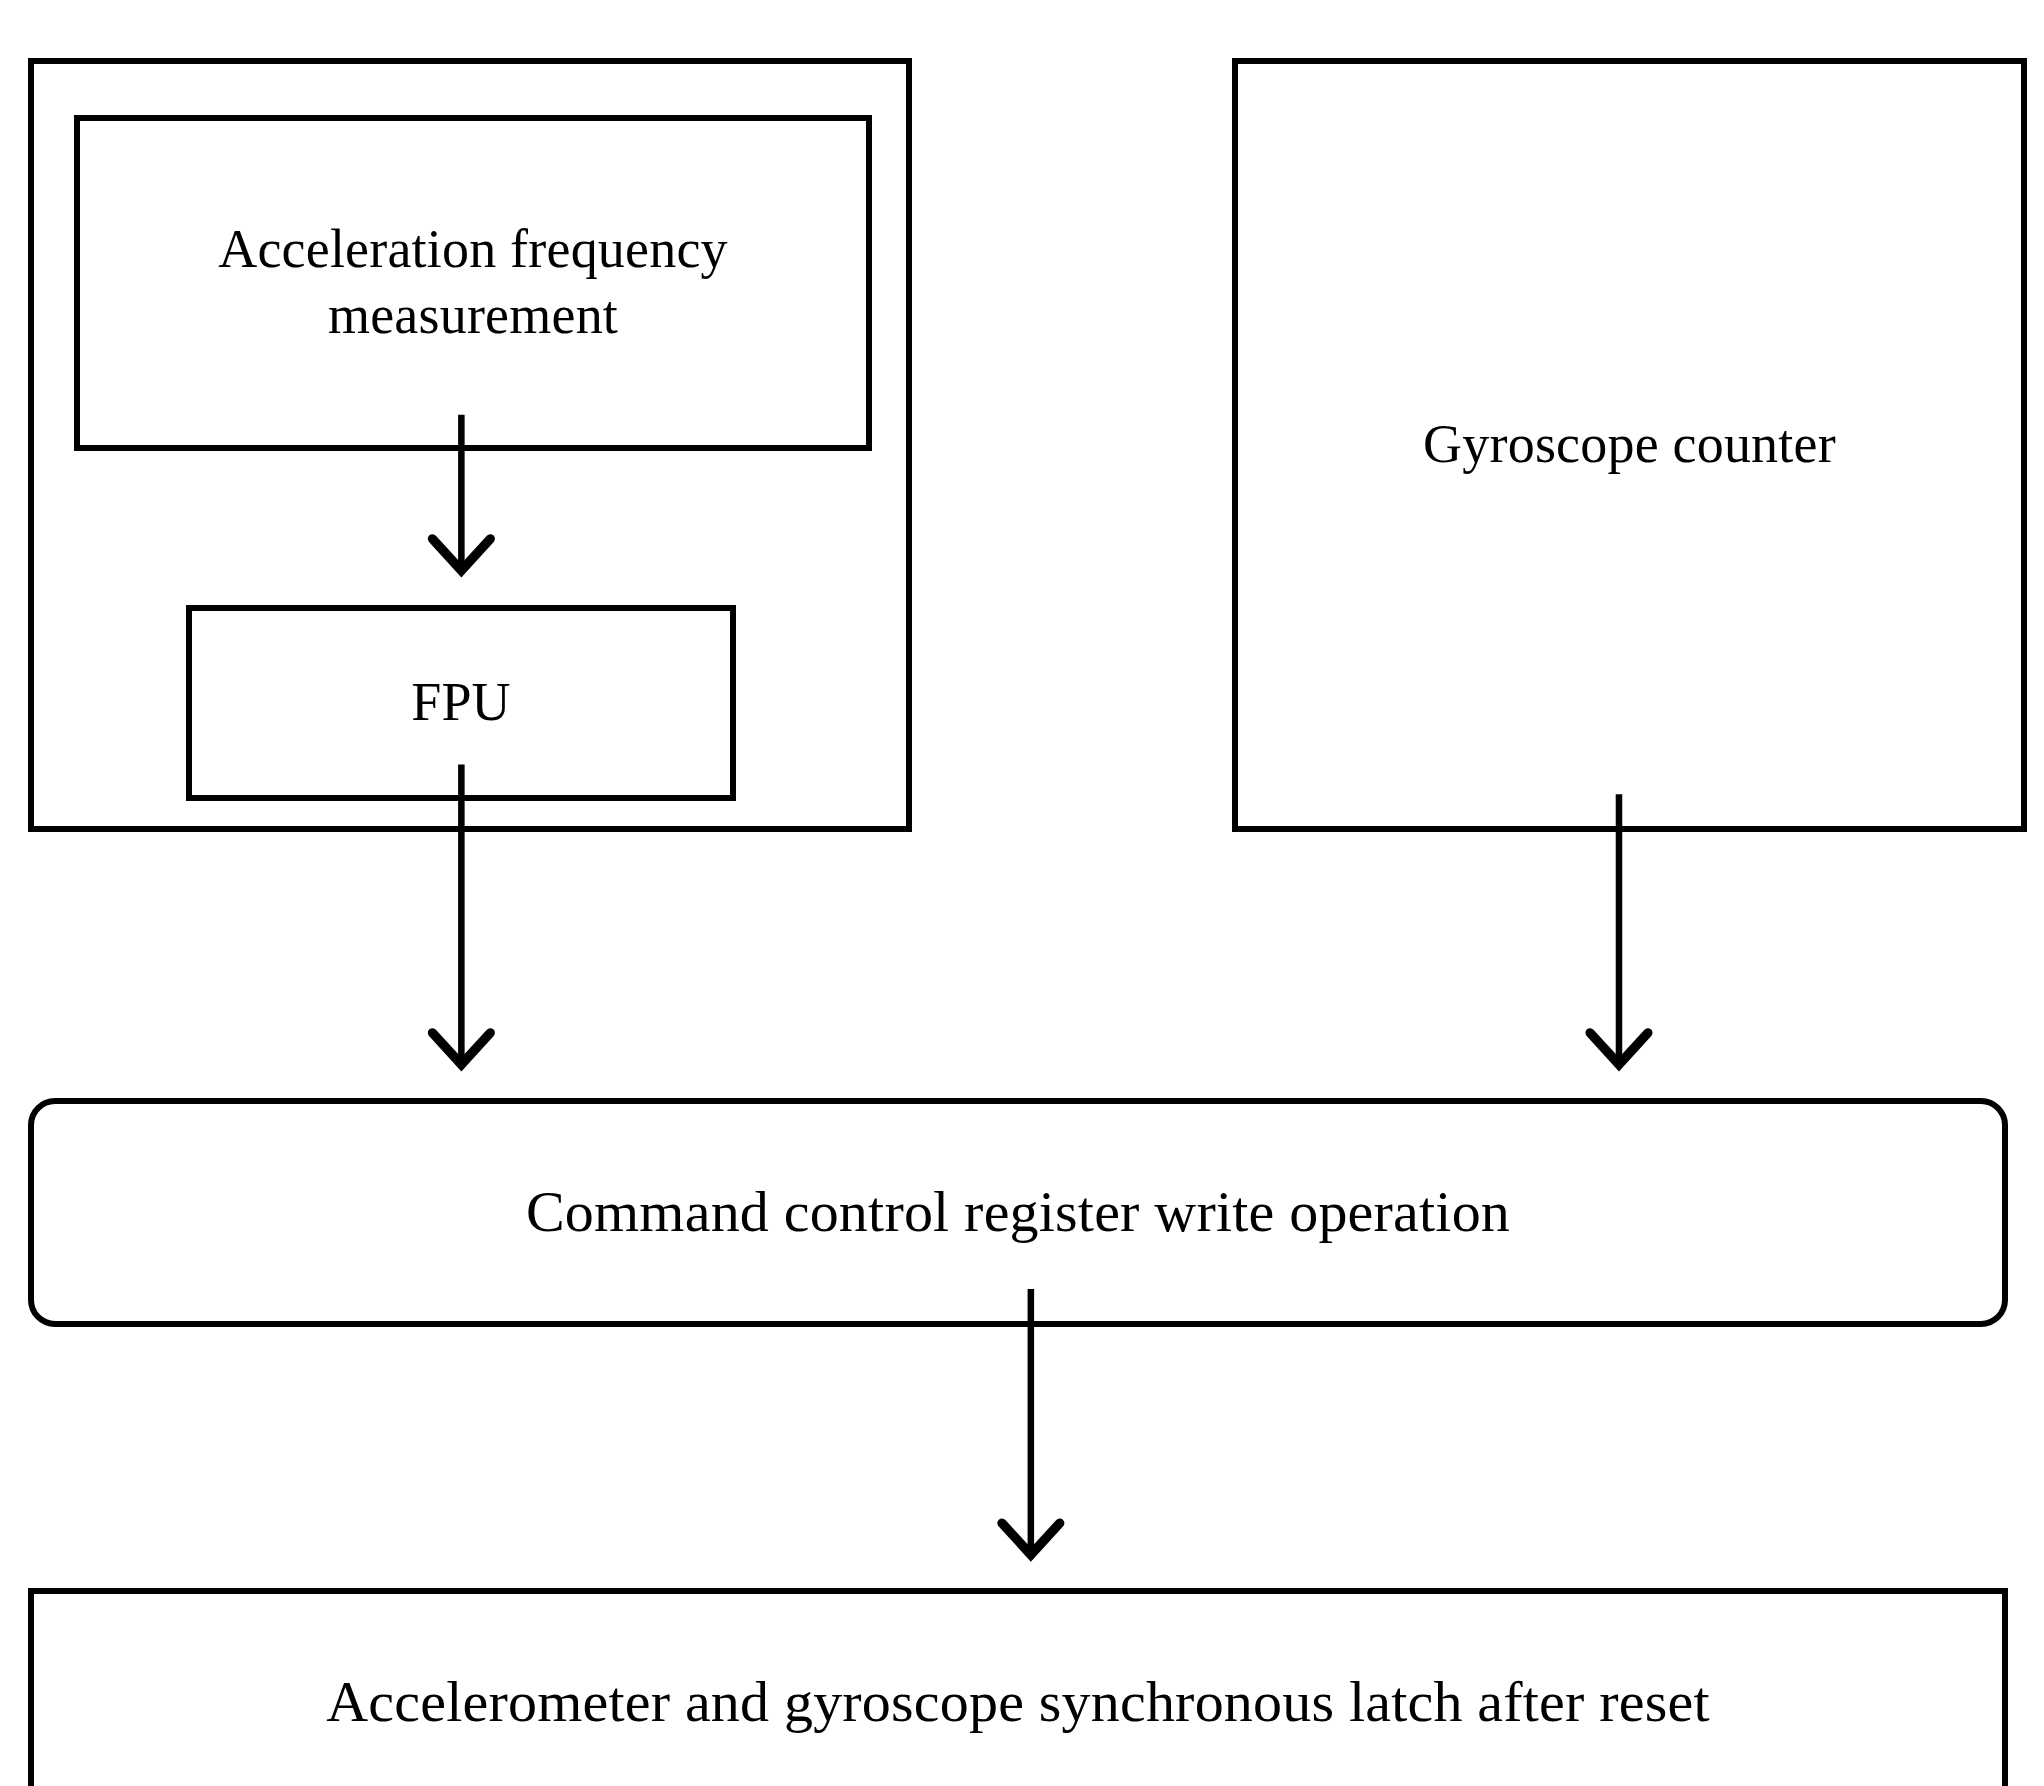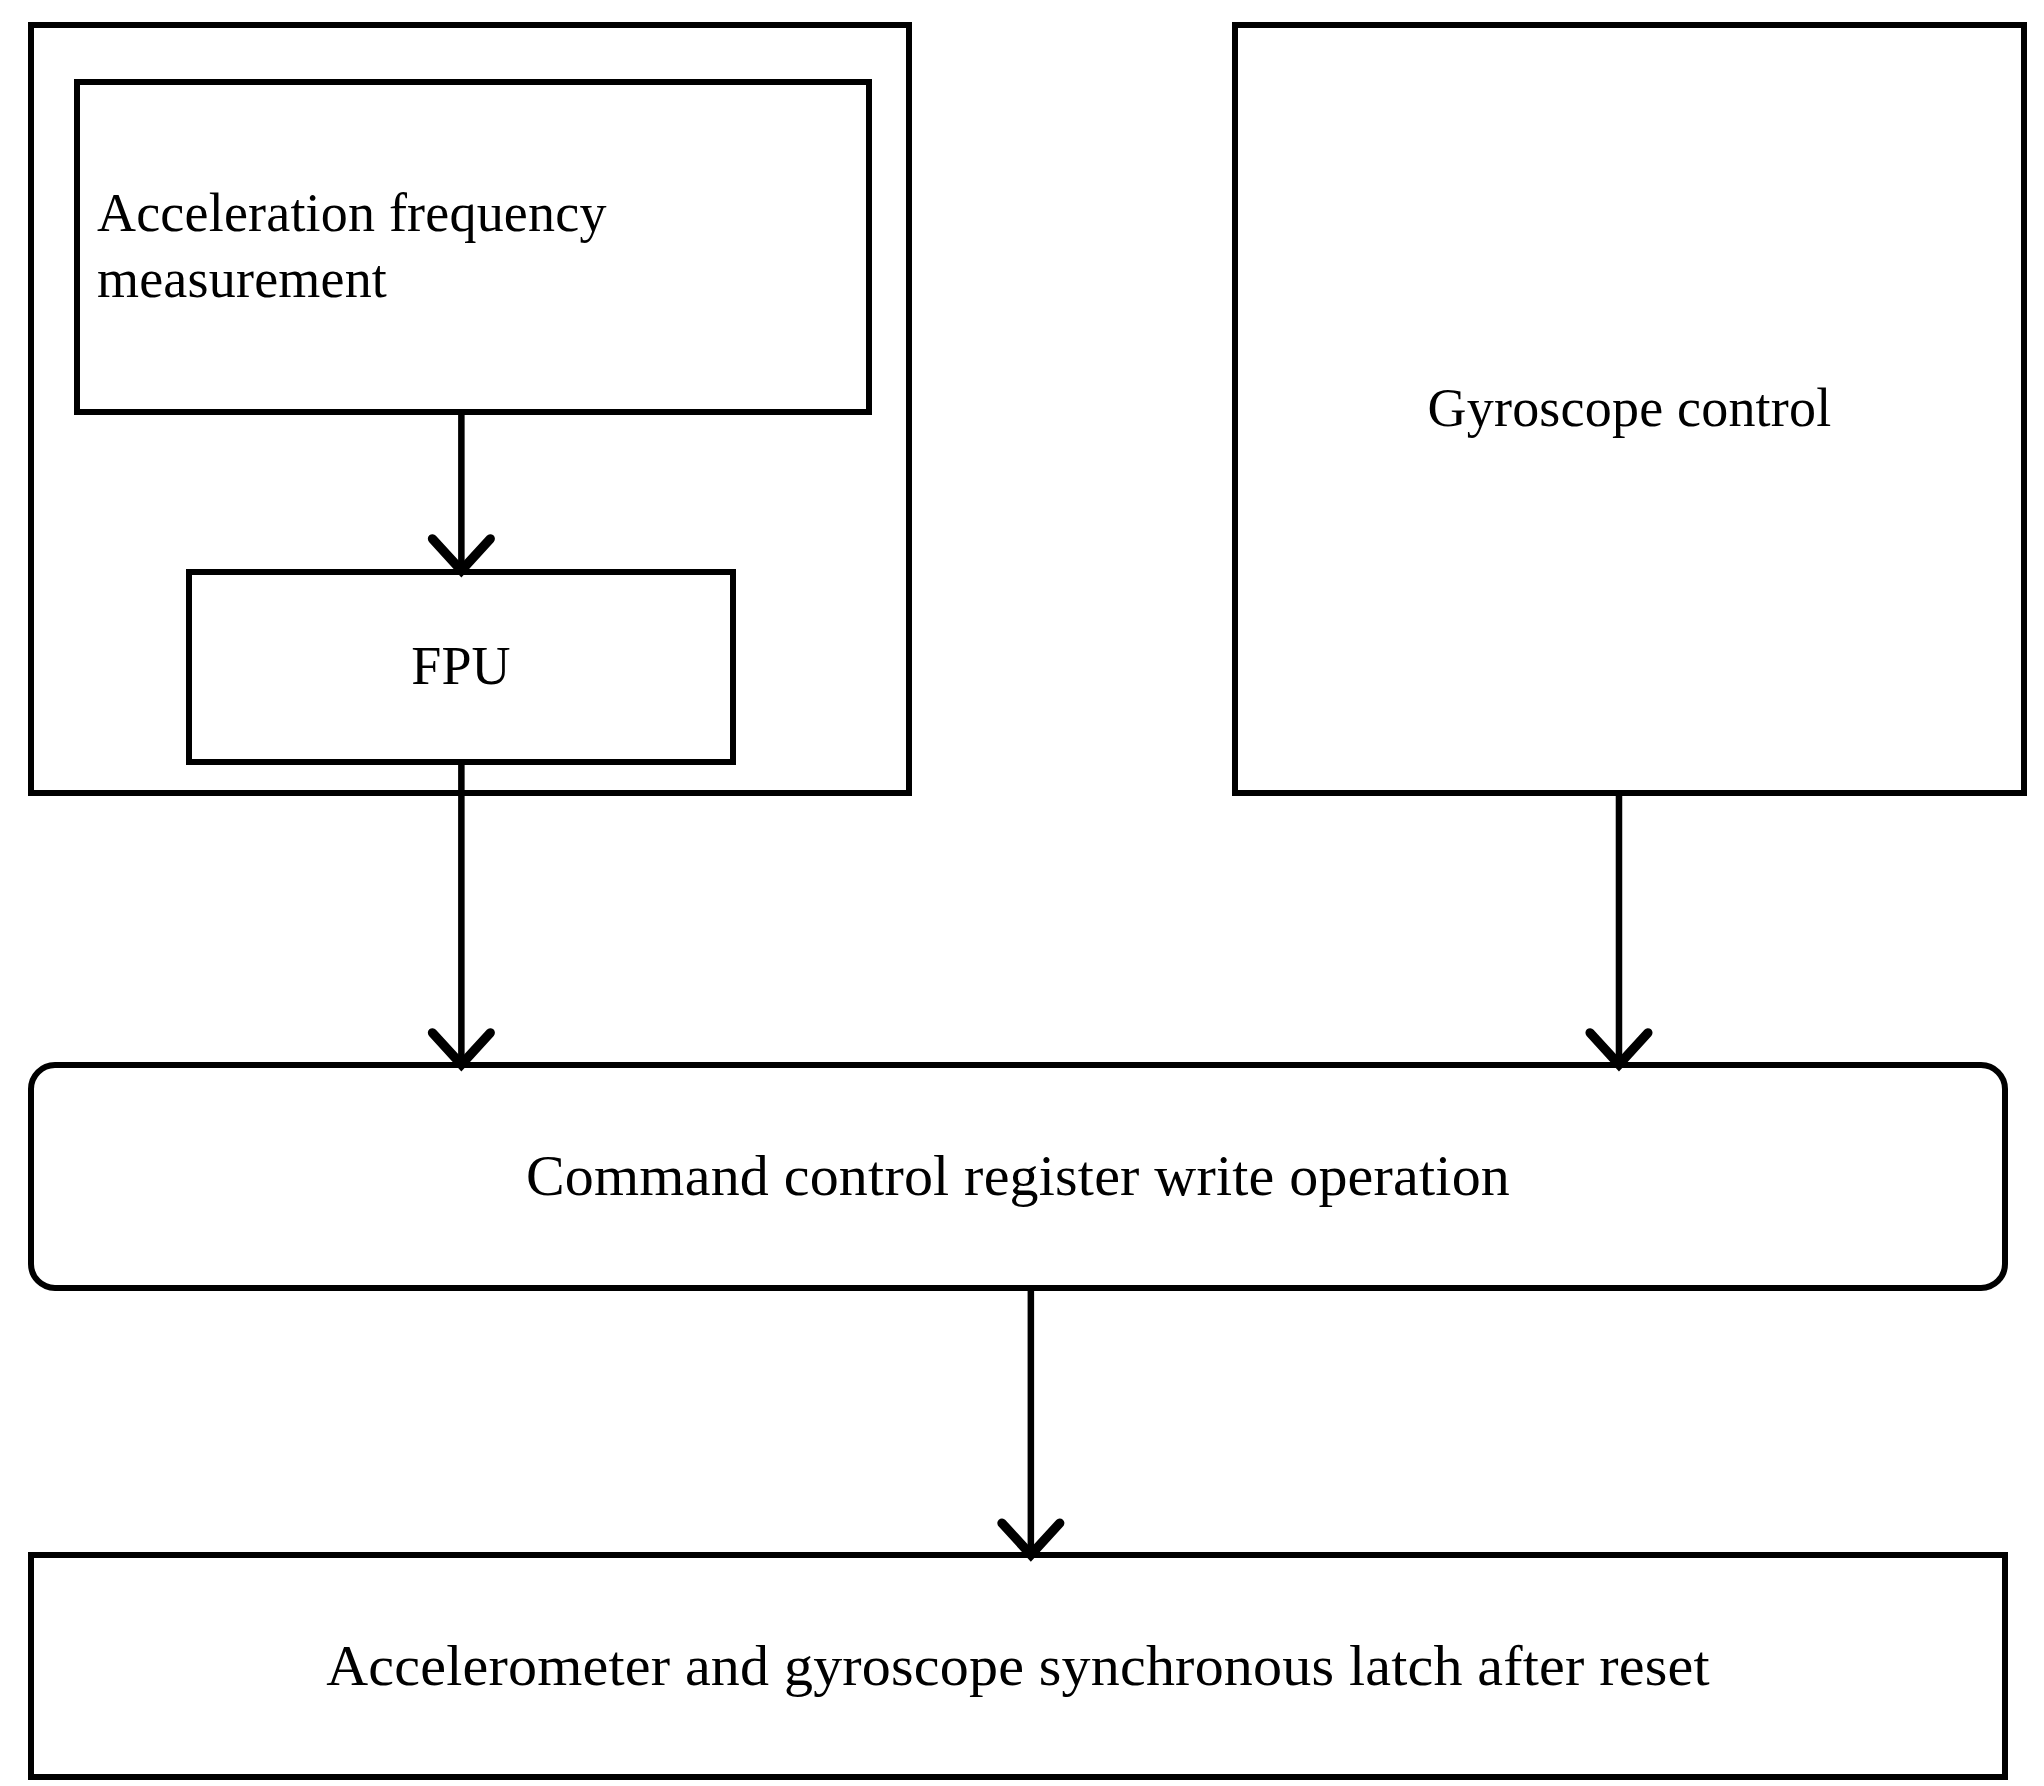--- a/index.html
+++ b/index.html
@@ -17,21 +17,22 @@
     overflow: hidden;
   }
   .node-box {
     position: absolute;
     box-sizing: border-box;
     border: 6.5px solid #000000;
     background: #ffffff;
     display: flex;
     align-items: center;
     justify-content: center;
-    text-align: left;
+    text-align: center;
+    margin-top: 36px;
   }
   .node-label {
     display: block;
     line-height: 1.22;
     letter-spacing: 0.2px;
     color: #000000;
     padding: 0 17px;
   }
 
   
@@ -108,21 +109,21 @@
 
   <div class="node-box" id="box-acceleration">
     <span class="node-label">Acceleration frequency measurement</span>
   </div>
 
   <div class="node-box" id="box-fpu">
     <span class="node-label">FPU</span>
   </div>
 
   <div class="node-box" id="box-gyroscope">
-    <span class="node-label">Gyroscope   control</span>
+    <span class="node-label">Gyroscope   counter</span>
   </div>
 
   <div class="node-box" id="box-command">
     <span class="node-label">Command control register write operation</span>
   </div>
 
   <div class="node-box" id="box-latch">
     <span class="node-label">Accelerometer and gyroscope synchronous latch after reset</span>
   </div>
 

